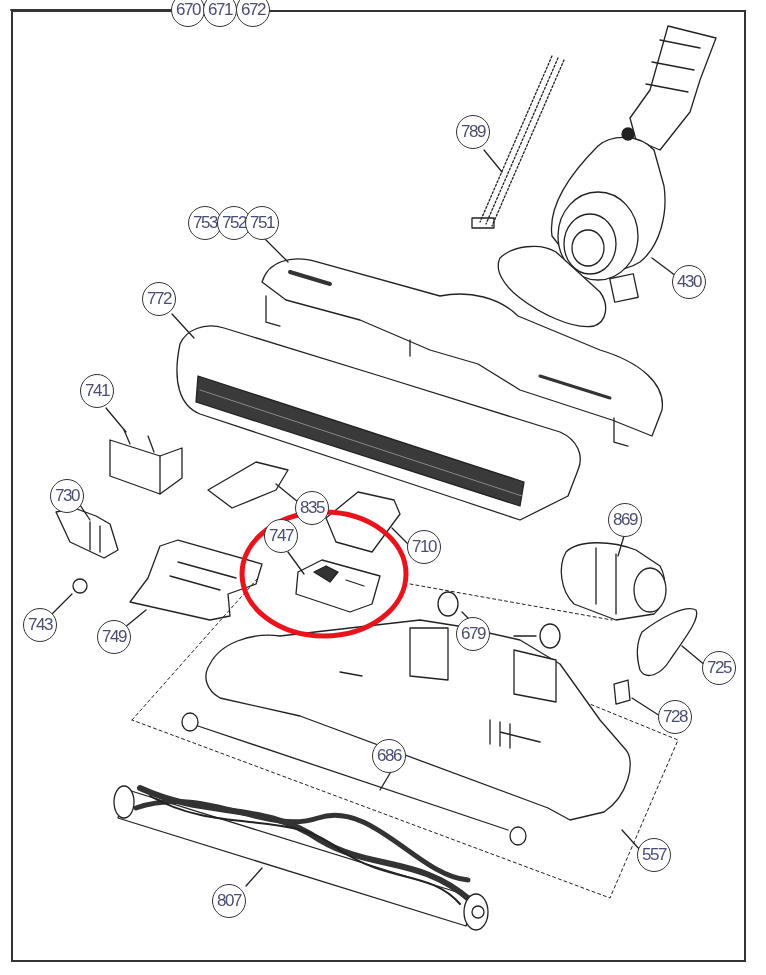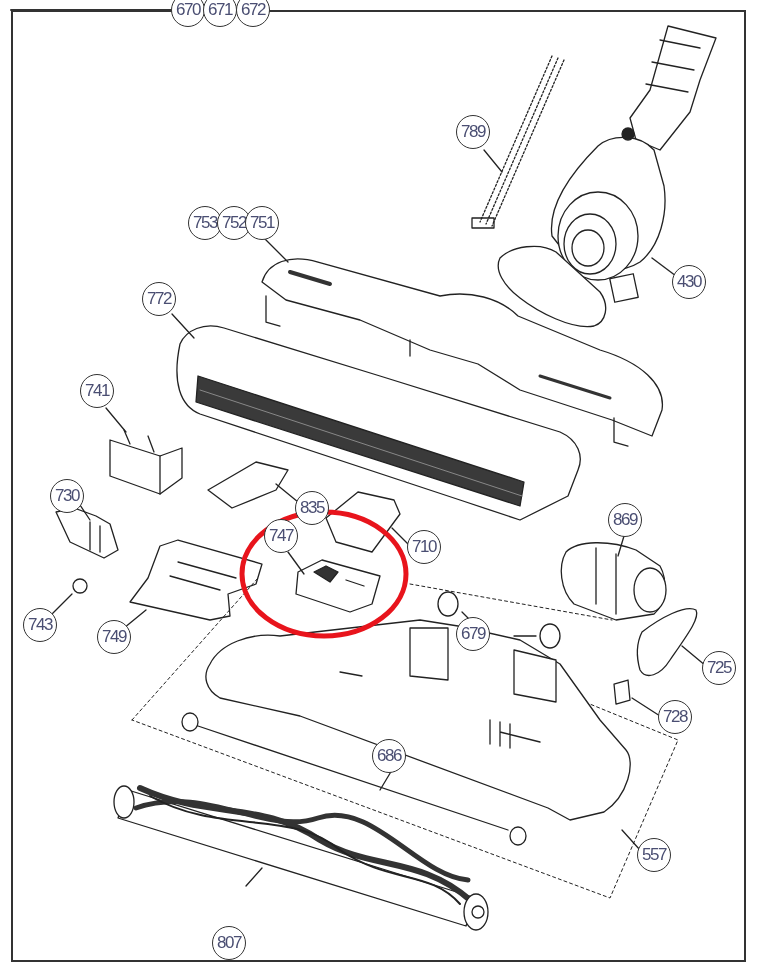--- a/index.html
+++ b/index.html
@@ -161,13 +161,13 @@
 <div class="callout" style="left:264px;top:519px">747</div>
 <div class="callout" style="left:608px;top:503px">869</div>
 <div class="callout" style="left:407px;top:530px">710</div>
 <div class="callout" style="left:23px;top:608px">743</div>
 <div class="callout" style="left:97px;top:620px">749</div>
 <div class="callout" style="left:456px;top:617px">679</div>
 <div class="callout" style="left:702px;top:651px">725</div>
 <div class="callout" style="left:658px;top:700px">728</div>
 <div class="callout" style="left:372px;top:739px">686</div>
 <div class="callout" style="left:637px;top:838px">557</div>
-<div class="callout" style="left:212px;top:926px">807</div>
+<div class="callout" style="left:212px;top:884px">807</div>
 
 </body></html>

